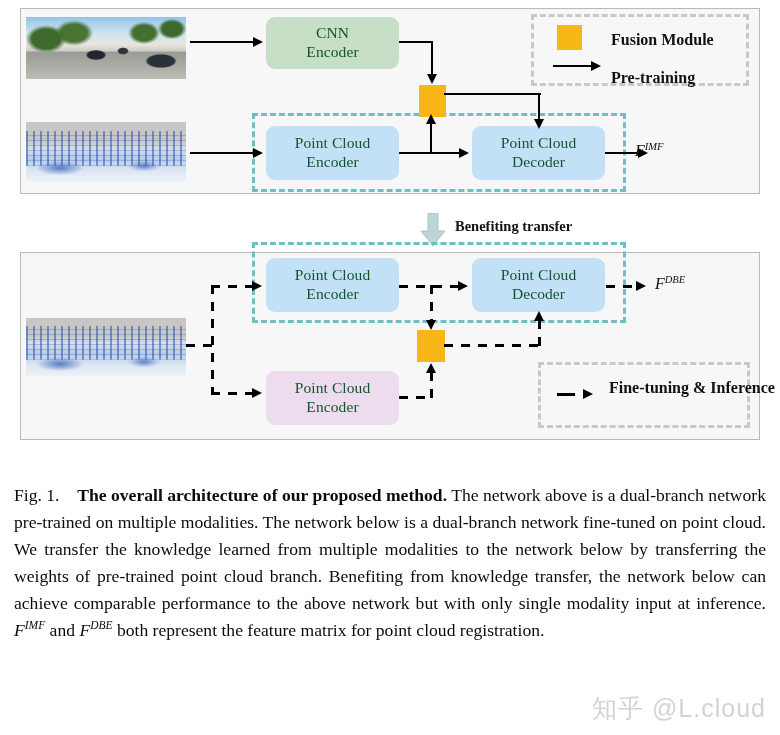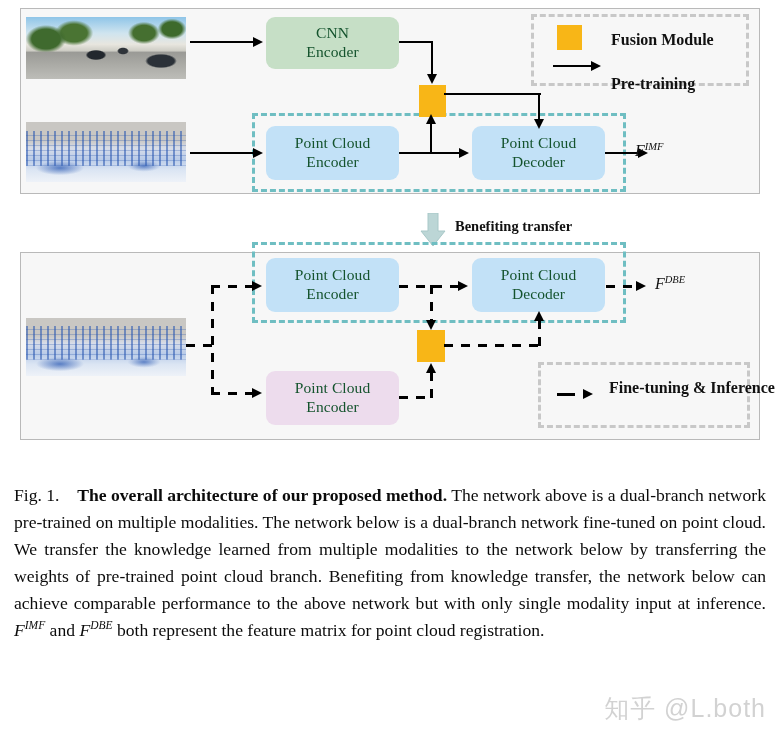--- a/index.html
+++ b/index.html
@@ -249,21 +249,21 @@
 <div class="flabel" style="left:635px; top:141px;">
   <span>F</span><sup>IMF</sup>
 </div>
 
 <div class="legend-box" style="left:531px; top:14px; width:218px; height:72px;"></div>
 <div class="legend-swatch" style="left:557px; top:25px; width:25px; height:25px;"></div>
 <div class="legend-label" style="left:611px; top:30px;">Fusion Module</div>
 
 <div class="ln" style="left:553px; top:65px; width:40px; height:2.4px;"></div>
 <div class="head head-r" style="left:591px; top:60.5px;"></div>
-<div class="legend-label" style="left:611px; top:74px;">Pre-training</div>
+<div class="legend-label" style="left:611px; top:68px;">Pre-training</div>
 
 <svg class="kt-arrow" width="26" height="34" style="left:420px; top:213px;" viewBox="0 0 26 34">
   <polygon points="8,0 18,0 18,18 25,18 13,33 1,18 8,18" fill="#bcd6d6" stroke="#a8c8c8" stroke-width="1"></polygon>
 </svg>
 <div class="kt-label" style="left:455px; top:218px;">Benefiting transfer</div>
 
 <div class="panel" style="left:20px; top:252px; width:740px; height:188px;"></div>
 
 <div class="thumb thumb-pc" style="left:26px; top:318px; width:160px; height:58px;"></div>
 
@@ -321,13 +321,13 @@
 <div class="head head-r" style="left:583px; top:388.5px;"></div>
 <div class="legend-label" style="left:609px; top:378px;">
   <span>Fine-tuning</span>
   <span>&amp; Inference</span>
 </div>
 
 <div class="caption">
   <span>Fig. 1.</span>&nbsp;&nbsp;&nbsp;&nbsp;<b>The overall architecture of our proposed method.</b><span> The network above is a dual-branch network pre-trained on multiple modalities. The network below is a dual-branch network fine-tuned on point cloud. We transfer the knowledge learned from multiple modalities to the network below by transferring the weights of pre-trained point cloud branch. Benefiting from knowledge transfer, the network below can achieve comparable performance to the above network but with only single modality input at inference. </span><span class="fsym"><span>F</span><sup>IMF</sup></span><span> and </span><span class="fsym"><span>F</span><sup>DBE</sup></span><span> both represent the feature matrix for point cloud registration.</span>
 </div>
 
-<div class="watermark">知乎 @L.both</div>
+<div class="watermark">知乎 @L.cloud</div>
 
 </body></html>

